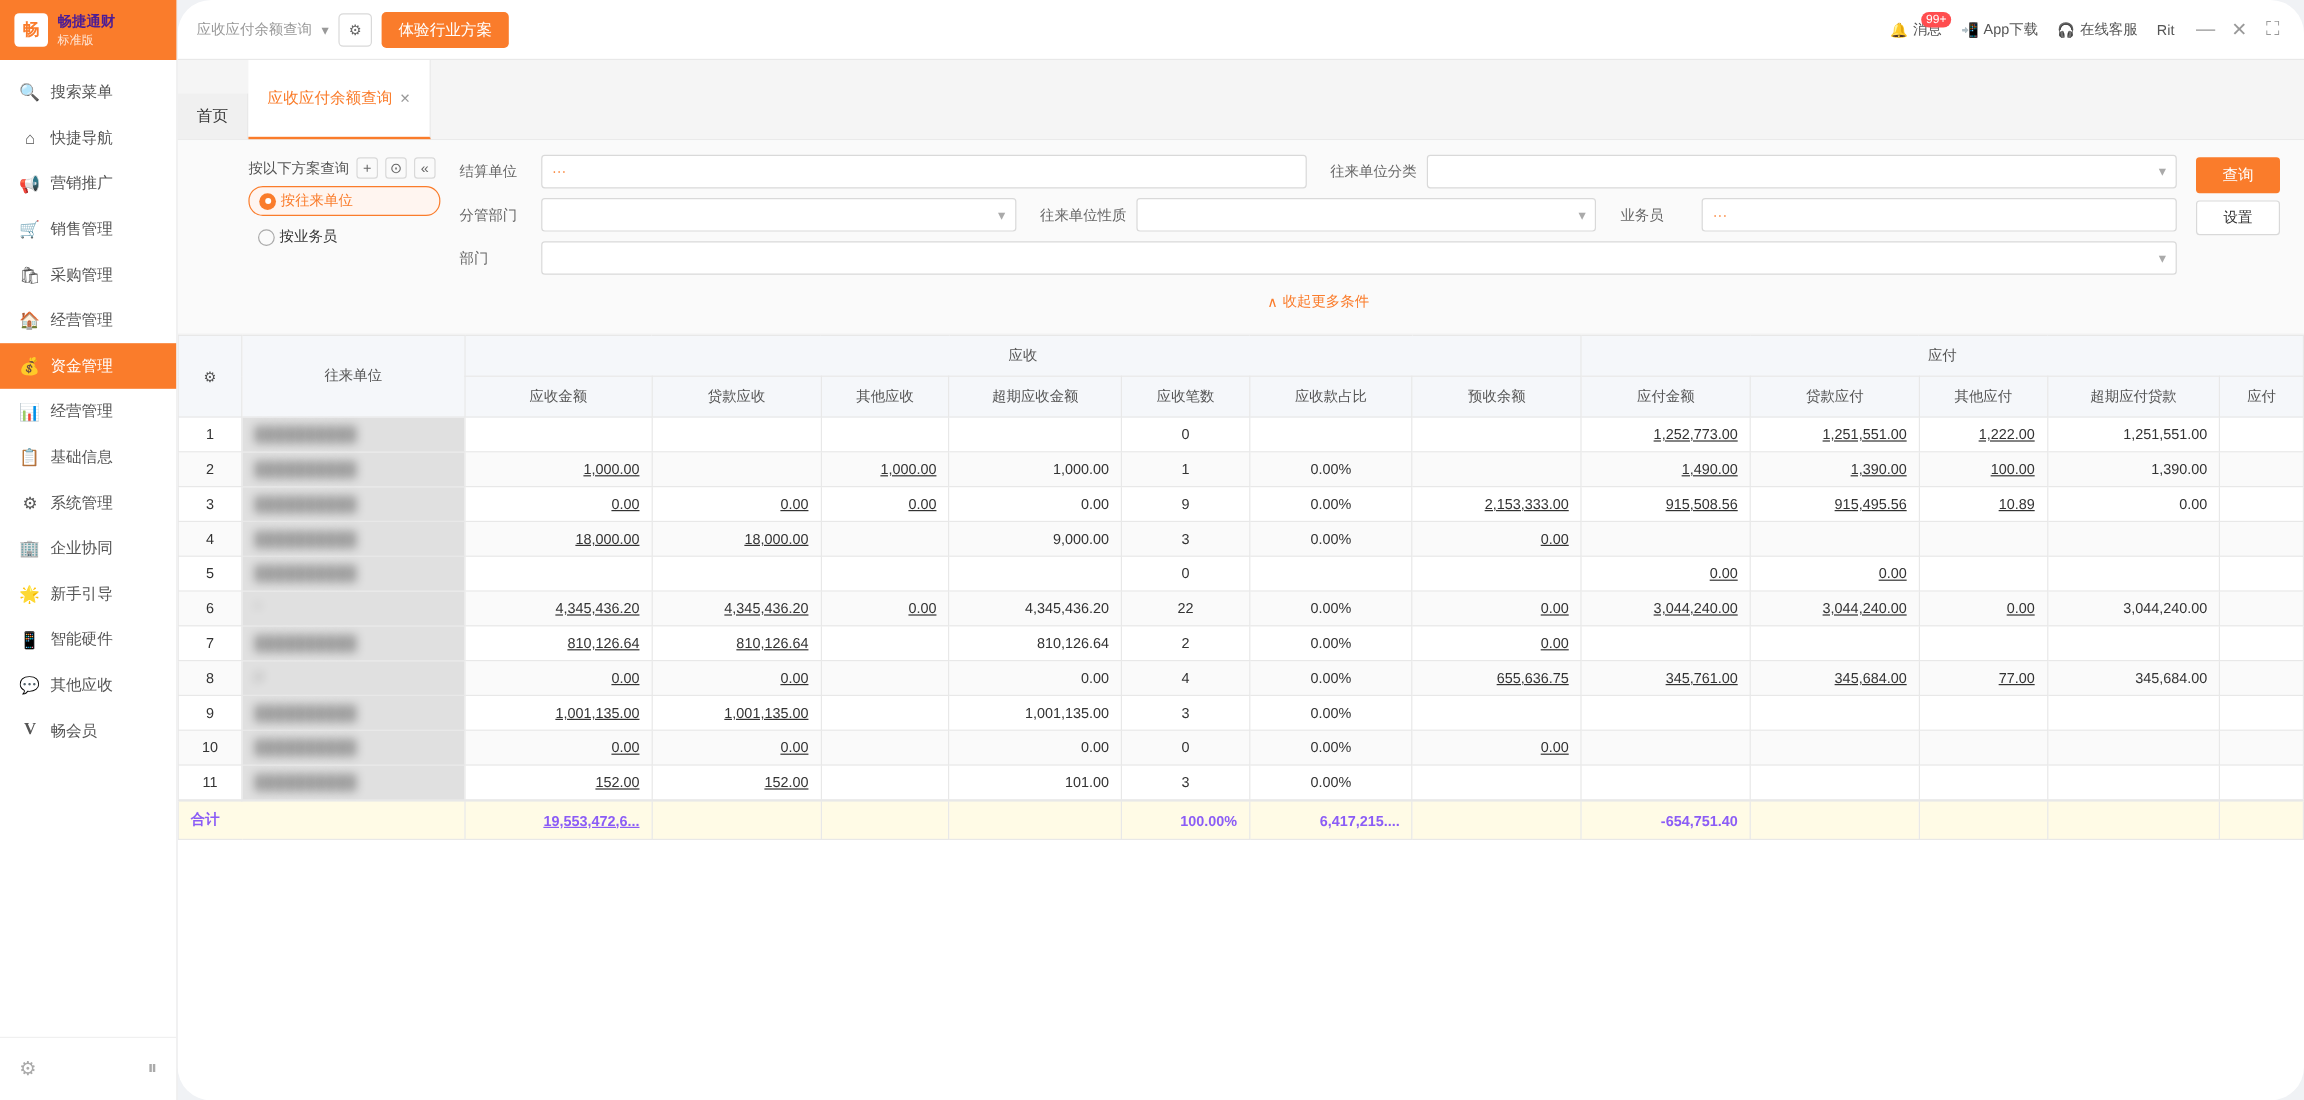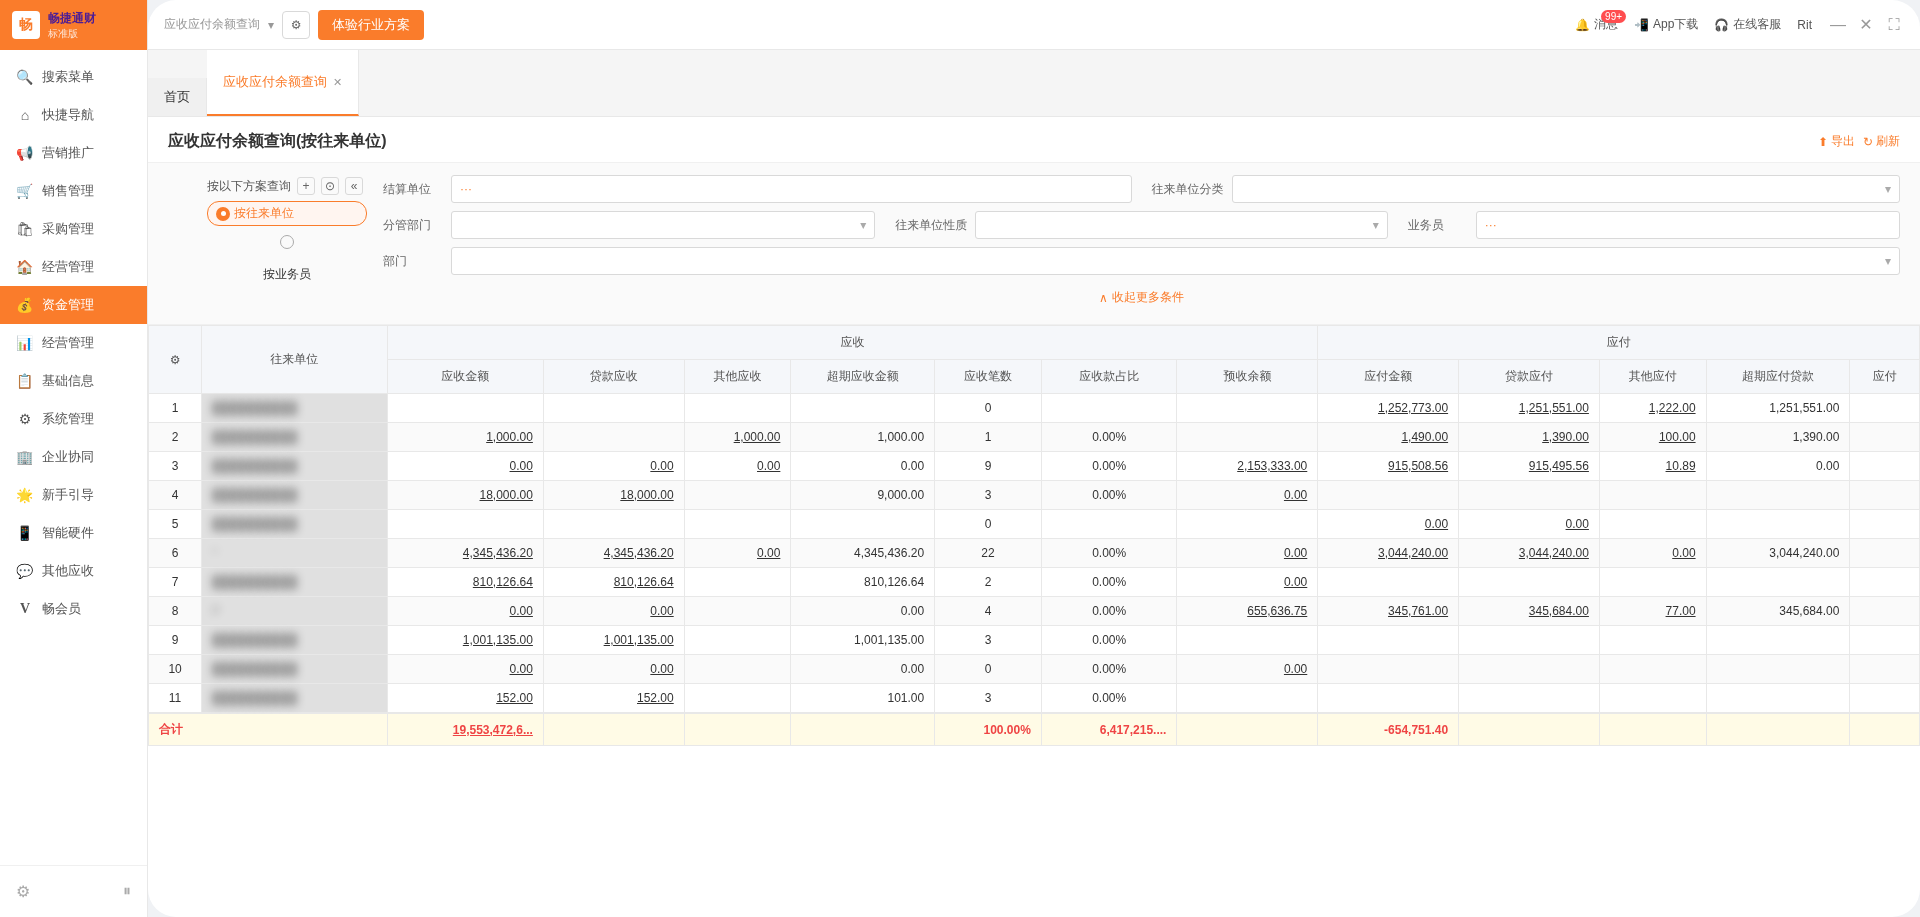--- a/index.html
+++ b/index.html
@@ -63,21 +63,21 @@
     .table-area { flex: 1; overflow: auto; padding: 0 0 0 0; }
     .data-table { width: 100%; border-collapse: collapse; font-size: 12px; }
     .data-table th { background: #f5f7fa; padding: 8px 10px; border: 1px solid #e8e8e8; text-align: center; white-space: nowrap; color: #555; font-weight: normal; }
     .data-table td { padding: 7px 10px; border: 1px solid #e8e8e8; text-align: right; color: #333; white-space: nowrap; }
     .data-table td.center { text-align: center; }
     .data-table td.left { text-align: left; }
     .data-table tr:nth-child(even) { background: #fafafa; }
     .th-group { background: #f0f2f5; }
     .link-val { color: #1890ff; text-decoration: underline; cursor: pointer; }
     .table-footer { background: #fffbe6; border-top: 2px solid #e8e8e8; }
-    .table-footer td { font-weight: bold; color: #ef4444; }
+    .table-footer td { font-weight: bold; color: #8b5cf6; }
     .neg { color: #ff4d4f; }
     .th-settings { cursor: pointer; color: #666; }
 
     
     ::-webkit-scrollbar { width: 6px; height: 6px; }
     ::-webkit-scrollbar-track { background: #f1f1f1; }
     ::-webkit-scrollbar-thumb { background: #ccc; border-radius: 3px; }
     .search-field { display: flex; align-items: center; gap: 8px; flex: 1; }
     .window-controls { display: flex; gap: 8px; align-items: center; }
     .win-btn { width: 20px; height: 20px; border: none; background: none; cursor: pointer; font-size: 16px; color: #999; }
@@ -200,51 +200,38 @@
       <span>首页</span>
     </div>
     <div class="tab active">
       <span>应收应付余额查询</span>
       <span class="tab-close">✕</span>
     </div>
   </div>
 
   <div class="page-content">
 
-    <div class="page-header">
-      <span class="page-title">应收应付余额查询(按往来单位)</span>
-      <div class="page-header-actions">
-        <button class="btn-link">
-          <span>⬆</span>
-          <span>导出</span>
-        </button>
-        <button class="btn-link">
-          <span>↻</span>
-          <span>刷新</span>
-        </button>
-      </div>
-    </div>
 
     <div class="search-area">
       <div style="display:flex; gap:16px;">
 
         <div style="min-width:160px; display:flex; flex-direction:column; gap:6px; padding-top:2px;margin-left:39px;">
           <div style="display:flex; align-items:center; gap:6px;">
             <span style="font-size:12px;color:#555;">按以下方案查询</span>
             <span style="width:18px;height:18px;border:1px solid #d9d9d9;border-radius:3px;display:inline-flex;align-items:center;justify-content:center;cursor:pointer;color:#666;font-size:12px;">+</span>
             <span style="width:18px;height:18px;border:1px solid #d9d9d9;border-radius:3px;display:inline-flex;align-items:center;justify-content:center;cursor:pointer;color:#666;font-size:12px;">⊙</span>
             <span style="width:18px;height:18px;border:1px solid #d9d9d9;border-radius:3px;display:inline-flex;align-items:center;justify-content:center;cursor:pointer;color:#666;font-size:12px;">«</span>
           </div>
           <div class="option-item active-option" style="display:flex;align-items:center;gap:4px;font-size:12px;">
             <div class="option-dot">
                 <div class="option-dot-inner"></div>
               </div>
             <span>按往来单位</span>
           </div>
-          <div class="option-item" style="display:flex;align-items:center;gap:17px;font-size:12px;padding:3px 8px;flex-direction:column;">
+          <div class="option-item" style="display:flex;align-items:center;gap:4px;font-size:12px;padding:3px 8px;">
             <div class="option-circle"></div>
             <span>按业务员</span>
           </div>
         </div>
 
         <div style="flex:1; display:flex; flex-direction:column; gap:8px;">
 
           <div style="display:flex; gap:20px;">
             <div class="search-field">
               <span class="field-label">结算单位</span>
@@ -295,20 +282,24 @@
           </div>
 
           <div style="display:flex; justify-content:center;">
             <div class="collapse-row">
               <span>∧</span>
               <span>收起更多条件</span>
             </div>
           </div>
         </div>
 
+        <div style="display:flex;flex-direction:column;gap:6px;padding-top:2px;min-width:70px;">
+          <button class="btn-query">查询</button>
+          <button class="btn-setting">设置</button>
+        </div>
       </div>
     </div>
 
     <div class="table-area">
       <table class="data-table">
         <thead>
           <tr>
             <th rowspan="2" class="th-settings">⚙</th>
             <th rowspan="2">往来单位</th>
             <th colspan="7" class="th-group">应收</th>

